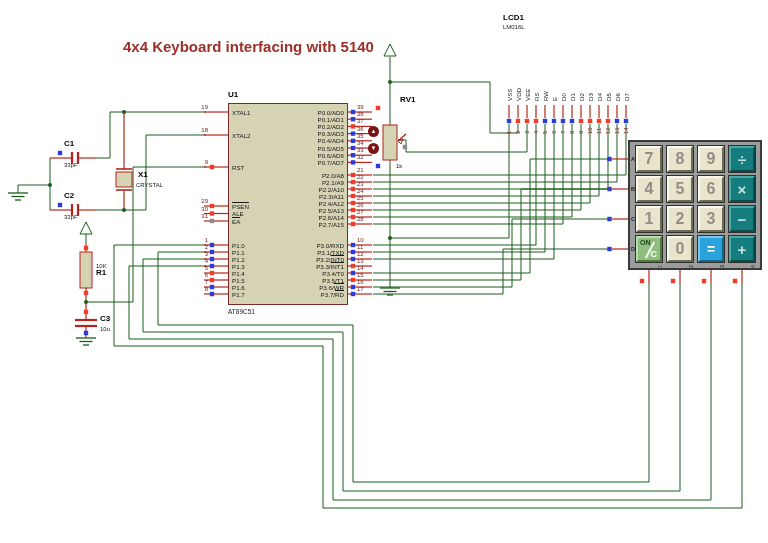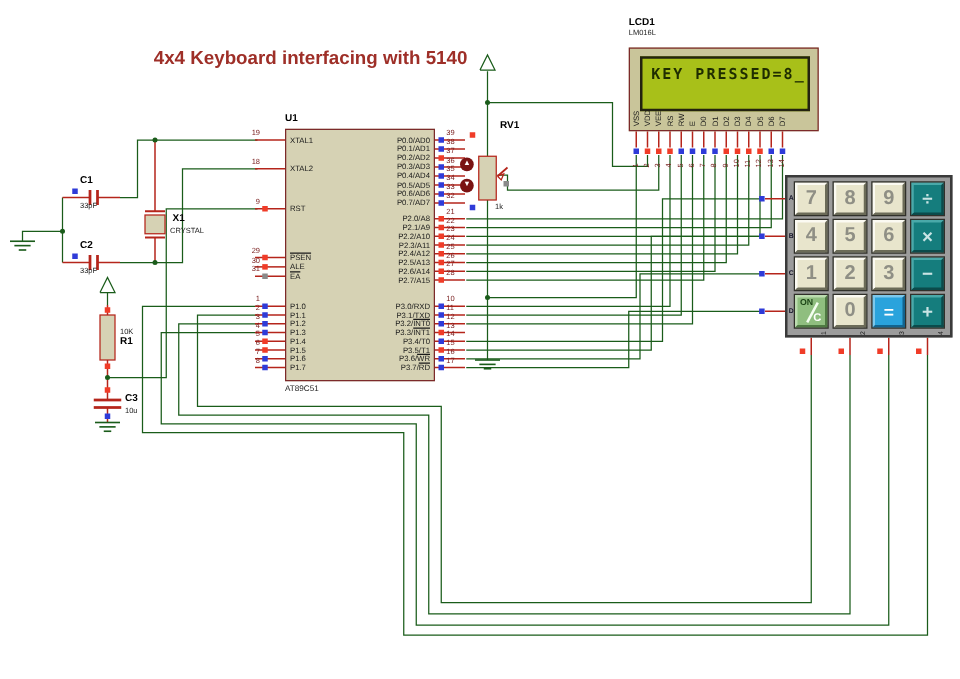--- a/index.html
+++ b/index.html
@@ -242,25 +242,20 @@
     </svg>
 
   <div id="title" class="lbl" style="color: rgb(158, 47, 40);">4x4 Keyboard interfacing with 5140</div>
 
   <div class="lbl ref" style="left:228px;top:90px;">U1</div>
   <div id="chip-body" style="background: rgb(214, 210, 180);"></div>
   <div class="lbl" style="left:228px;top:308px;font-size:6.5px;color:#222;">AT89C51</div>
 
   <div class="lbl ref" style="left:503px;top:13px;">LCD1</div>
   <div class="lbl val" style="left:503px;top:24px;">LM016L</div>
-  <div id="lcd-body" style="background: rgb(201, 197, 154);">
-    <div id="lcd-screen" style="background: rgb(168, 192, 25);">
-      <div id="lcd-text">KEY PRESSED=8_</div>
-    </div>
-  </div>
 
   <div class="lbl ref" style="left:400px;top:95px;">RV1</div>
   <div class="lbl val" style="left:396px;top:163px;">1k</div>
   <div class="pot-btn" style="left:368px;top:126px;">▲</div>
   <div class="pot-btn" style="left:368px;top:143px;">▼</div>
 
   <div class="lbl ref" style="left:64px;top:139px;">C1</div>
   <div class="lbl val" style="left:64px;top:162px;">33pF</div>
   <div class="lbl ref" style="left:64px;top:191px;">C2</div>
   <div class="lbl val" style="left:64px;top:214px;">33pF</div>

